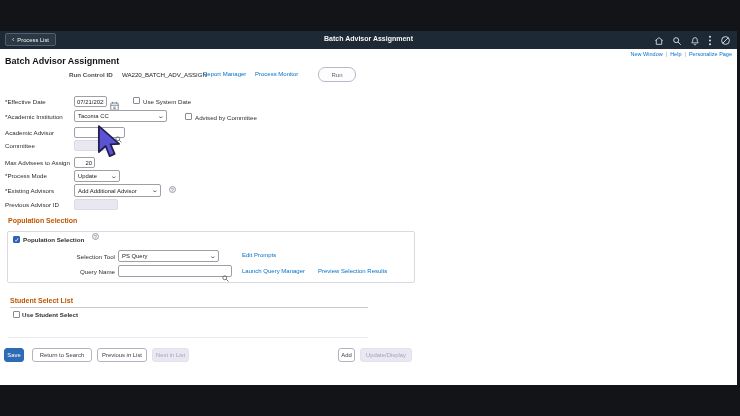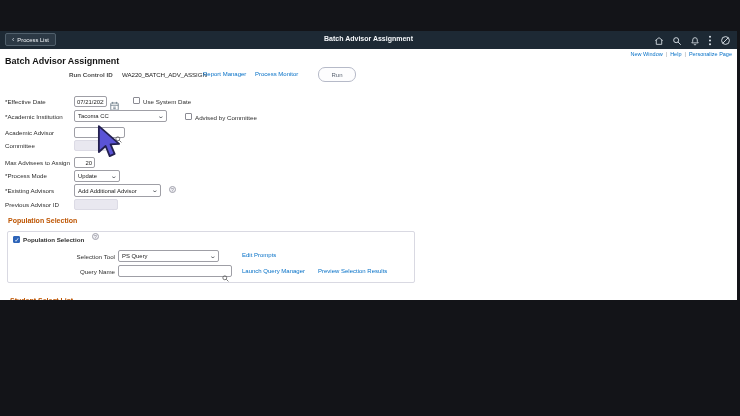--- a/index.html
+++ b/index.html
@@ -1,18 +1,18 @@
 <!DOCTYPE html>
 <html><head>
 <meta charset="utf-8">
 <style>
   html,body{margin:0;padding:0;background:#131418;}
   *{box-sizing:border-box;}
   body{font-family:"Liberation Sans", sans-serif; -webkit-font-smoothing:antialiased;}
-  .stage{position:relative;width:740px;height:300px;background:#131418;overflow:hidden;}
+  .stage{position:relative;width:740px;height:416px;background:#131418;overflow:hidden;}
   .viewport{position:absolute;left:0;top:31px;width:737px;height:354px;background:#ffffff;overflow:hidden;}
 
   
   .appbar{position:absolute;left:0;top:0;width:737px;height:18px;background:#1d2934;}
   .back-btn{position:absolute;left:5px;top:2px;height:13px;display:flex;align-items:center;gap:3px;
     background:#2c3945;border:1px solid #51606c;border-radius:2px;padding:0 6px;color:#f2f5f8;font-size:5.8px;cursor:default;}
   .back-chev{font-size:7px;line-height:1;color:#cfd8df;}
   .appbar-title{position:absolute;left:50%;top:4px;transform:translateX(-50%);color:#f4f7fa;font-size:7px;font-weight:bold;white-space:nowrap;}
   .appbar-icons{position:absolute;right:6px;top:4px;display:flex;gap:8px;align-items:center;}
   .appbar-icons svg{display:block;color:#dde5eb;}

